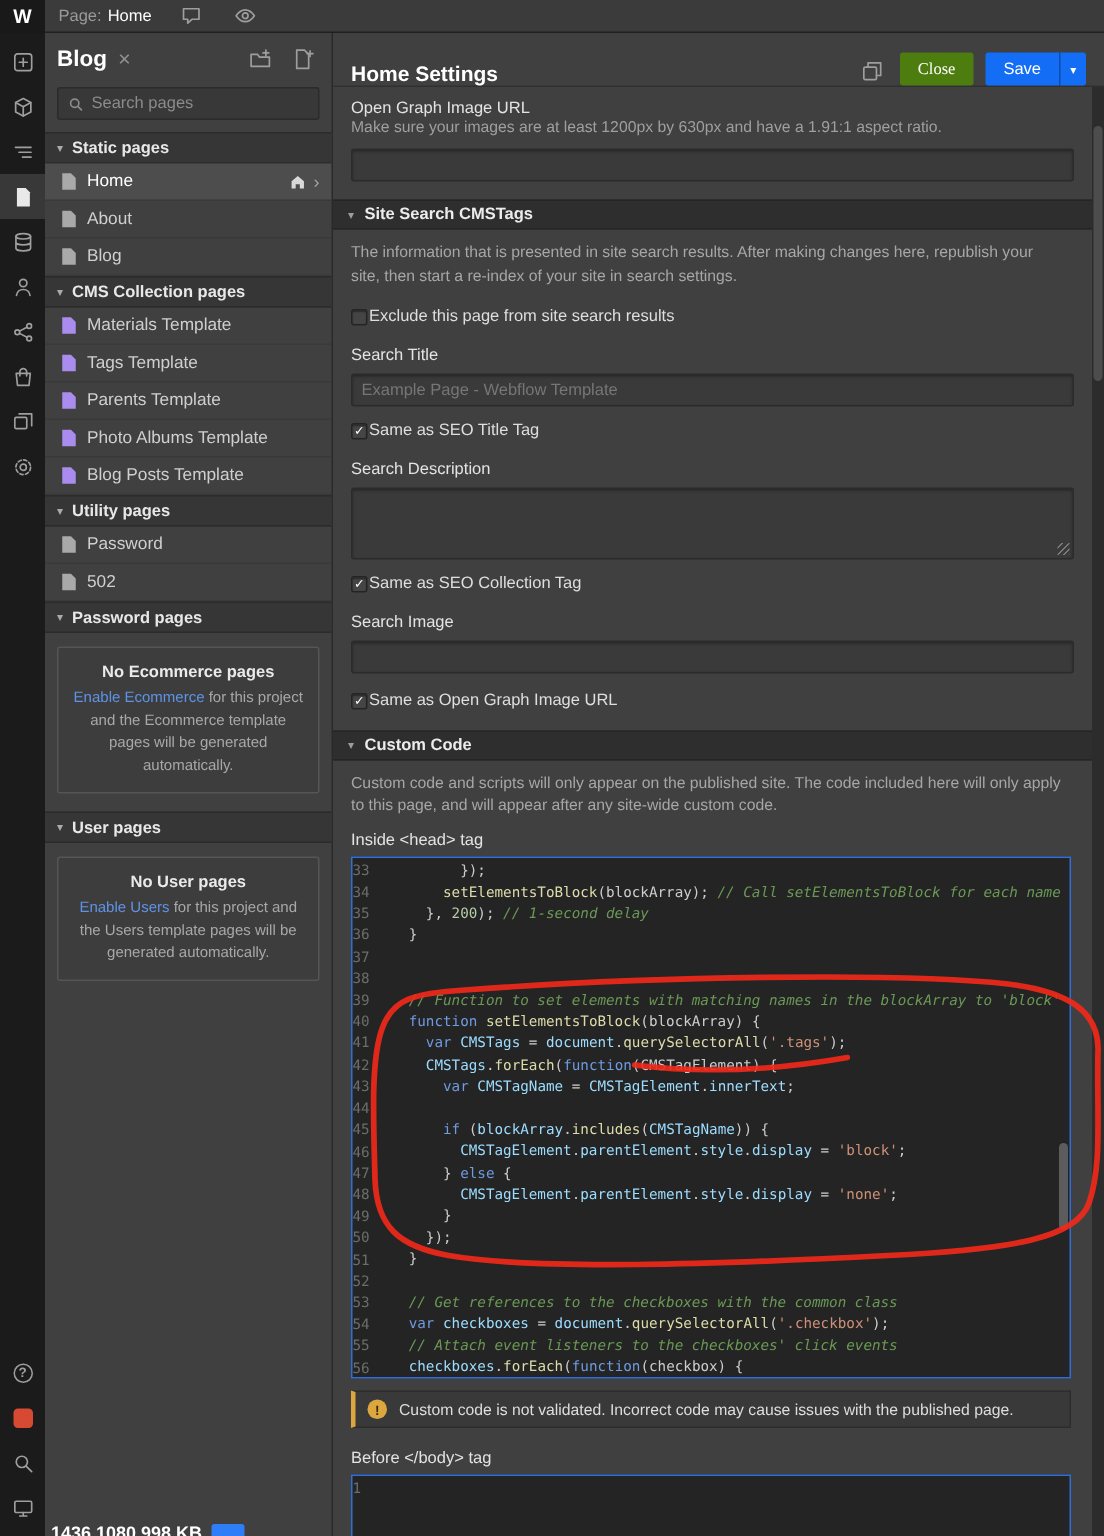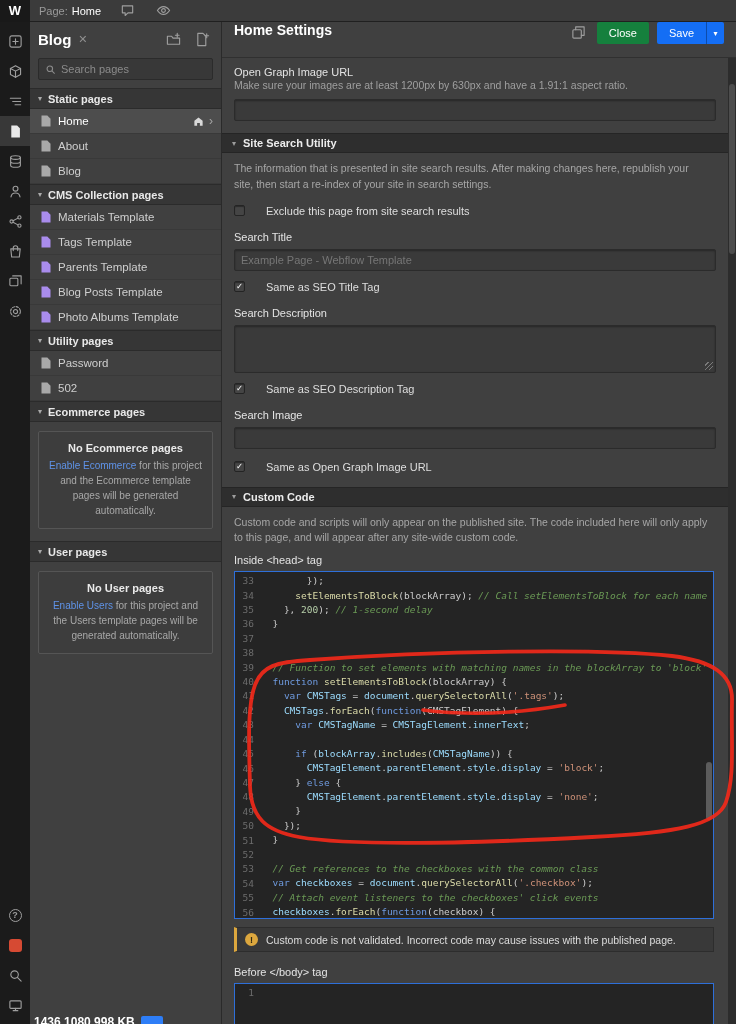--- a/index.html
+++ b/index.html
@@ -53,25 +53,25 @@
   padding:10px 8px;text-align:center}
 .pempty-t{font-size:11px;font-weight:bold;color:#eaeaea;margin-bottom:4px}
 .pempty-b{font-size:10px;color:#a8a8a8;line-height:1.5}
 .plink{color:#5f93e8;cursor:pointer;text-decoration:none}
 .pstatus{position:absolute;left:4px;bottom:-5px;display:flex;align-items:center;gap:6px;white-space:nowrap}
 .pstatus .t{font-size:12px;font-weight:bold;color:#fff}
 .pstatus .b{width:22px;height:13px;background:#2e7ef7;border-radius:2px;display:inline-block}
 
 
 .main{position:absolute;left:222px;top:22px;right:0;bottom:0;background:#404040;overflow:hidden}
-.mhead{height:36px;border-bottom:1px solid #303030;display:flex;align-items:flex-start;padding:0 12px;gap:8px}
+.mhead{height:36px;border-bottom:1px solid #303030;display:flex;align-items:flex-end;padding:0 12px;gap:8px}
 .mtitle{font-size:14px;font-weight:bold;color:#fff;flex:1}
 .mhbtn{width:20px;height:20px;display:flex;align-items:center;justify-content:center;cursor:pointer}
-.btn-close{height:22px;padding:0 12px;background:#15803d;border:none;border-radius:2px;
-  color:#fff;font-size:11px;font-family:Liberation Sans, sans-serif;cursor:pointer}
+.btn-close{height:22px;padding:0 12px;background:#4d7c0f;border:none;border-radius:2px;
+  color:#fff;font-size:11px;font-family:Liberation Serif, serif;cursor:pointer}
 .btn-save{height:22px;background:#146ef5;border-radius:2px;display:flex;align-items:stretch;cursor:pointer}
 .btn-save .lbl{display:flex;align-items:center;padding:0 12px;color:#fff;font-size:11px}
 .btn-save .div{width:1px;background:rgba(0,0,0,.3)}
 .btn-save .car{width:17px;display:flex;align-items:center;justify-content:center;color:#fff;font-size:8px}
 .mbody{position:absolute;left:0;right:8px;top:36px;bottom:0;overflow:hidden}
 .pad{padding:0 12px}
 .flabel{font-size:11px;color:#e3e3e3;margin-top:8px}
 .flabel.mt{margin-top:14px}
 .fhelp{font-size:10.5px;color:#9f9f9f;margin-top:0;line-height:1.45}
 .sinfo{font-size:10.5px;color:#a6a6a6;line-height:1.5;margin-top:8px;max-width:474px}
@@ -83,34 +83,34 @@
   border-radius:2px;box-shadow:inset 0 1px 2px rgba(0,0,0,.35);color:#ddd;font-size:11px;
   padding:4px 6px;font-family:inherit;outline:none;resize:none;position:relative}
 .ta-wrap{position:relative}
 .ta-wrap::after{content:"";position:absolute;right:3px;bottom:3px;width:8px;height:8px;
   background:repeating-linear-gradient(135deg,transparent 0 2px,#7a7a7a 2px 3px)}
 .og{padding:0 12px 12px}
 .strip{height:20px;background:#2e2e2e;border-top:1px solid #252525;border-bottom:1px solid #252525;
   display:flex;align-items:center;gap:7px;padding:0 10px;cursor:pointer}
 .strip .tri{color:#9c9c9c;font-size:8px}
 .strip-l{font-size:11px;font-weight:bold;color:#ececec}
-.cbrow{display:flex;align-items:flex-start;gap:21px;margin-top:10px}
+.cbrow{display:flex;align-items:flex-end;gap:1px;margin-top:10px}
 .cbrow.first{margin-top:12px}
 .cbrow.last{margin-top:12px}
 .cb{width:11px;height:11px;background:#454545;border:1px solid #242424;border-radius:2px;
   box-shadow:inset 0 1px 1px rgba(0,0,0,.4);color:#fff;font-size:8.5px;line-height:9px;
   text-align:center;cursor:pointer;flex:none}
 .cblabel{font-size:11px;color:#dedede}
 
 
 .ced{margin:5px 14px 0 12px;background:#242424;border:1px solid #2e6fd9;display:flex;
   position:relative;overflow:hidden;cursor:text}
 .ced.ed1{height:348px}
 .ced.ed2{height:120px}
-.gut{width:26px;flex:none;text-align:right;padding:2px 7px 0 0;color:#6c6c6c;
+.gut{width:26px;flex:none;text-align:left;padding:2px 7px 0 0;color:#6c6c6c;
   font-family:"DejaVu Sans Mono",monospace;font-size:9.5px;line-height:14.4px}
 .ccode{flex:1;overflow:hidden;padding-top:2px;font-family:"DejaVu Sans Mono",monospace;
   font-size:9.5px;line-height:14.4px;white-space:pre;color:#ccc}
 .cl{height:14.4px}
 .tk-p{color:#cccccc}.tk-k{color:#6f9be0}.tk-f{color:#dcdcaa}.tk-v{color:#9cdcfe}
 .tk-s{color:#ce9178}.tk-n{color:#b5cea8}.tk-c{color:#6a9955;font-style:italic}
 .cthumb{position:absolute;right:1px;top:190px;width:6px;height:58px;background:#5c5c5c;border-radius:3px}
 
 
 .warn{margin:8px 14px 0 12px;background:#393939;border:1px solid #2d2d2d;border-left:3px solid #dca73e;
@@ -325,29 +325,29 @@
           </svg>
         </span>
         <span class="prow-l">Parents Template</span>
       </div>
       <div class="prow">
         <span class="icn">
           <svg width="10" height="12" viewBox="0 0 10 12">
             <path d="M.5.5h5.8L9.5 3.7v7.8H.5z" fill="#a98ced"></path>
           </svg>
         </span>
+        <span class="prow-l">Photo Albums Template</span>
+      </div>
+      <div class="prow">
+        <span class="icn">
+          <svg width="10" height="12" viewBox="0 0 10 12">
+            <path d="M.5.5h5.8L9.5 3.7v7.8H.5z" fill="#a98ced"></path>
+          </svg>
+        </span>
         <span class="prow-l">Blog Posts Template</span>
-      </div>
-      <div class="prow">
-        <span class="icn">
-          <svg width="10" height="12" viewBox="0 0 10 12">
-            <path d="M.5.5h5.8L9.5 3.7v7.8H.5z" fill="#a98ced"></path>
-          </svg>
-        </span>
-        <span class="prow-l">Photo Albums Template</span>
       </div>
       <div class="psec">
         <span class="tri">▾</span>
         <span class="psec-l">Utility pages</span>
       </div>
       <div class="prow">
         <span class="icn">
           <svg width="10" height="12" viewBox="0 0 10 12">
             <path d="M.5.5h5.8L9.5 3.7v7.8H.5z" fill="#a9a9a9"></path>
           </svg>
@@ -357,21 +357,21 @@
       <div class="prow">
         <span class="icn">
           <svg width="10" height="12" viewBox="0 0 10 12">
             <path d="M.5.5h5.8L9.5 3.7v7.8H.5z" fill="#a9a9a9"></path>
           </svg>
         </span>
         <span class="prow-l">502</span>
       </div>
       <div class="psec">
         <span class="tri">▾</span>
-        <span class="psec-l">Ecommerce pages</span>
+        <span class="psec-l">Password pages</span>
       </div>
       <div class="pempty">
         <div class="pempty-t">No Ecommerce pages</div>
         <div class="pempty-b"><a class="plink">Enable Ecommerce</a><span class="px"> for this project and the Ecommerce template pages will be generated automatically.</span></div>
       </div>
       <div class="psec">
         <span class="tri">▾</span>
         <span class="psec-l">User pages</span>
       </div>
       <div class="pempty">
@@ -404,42 +404,42 @@
 
   <div class="mbody">
     <div class="og">
       <div class="flabel">Open Graph Image URL</div>
       <div class="fhelp">Make sure your images are at least 1200px by 630px and have a 1.91:1 aspect ratio.</div>
       <input class="finput" style="">
     </div>
 
     <div class="strip">
       <span class="tri">▾</span>
-      <span class="strip-l">Site Search Utility</span>
+      <span class="strip-l">Site Search CMSTags</span>
     </div>
 
     <div class="pad">
       <div class="sinfo">The information that is presented in site search results. After making changes here, republish your site, then start a re-index of your site in search settings.</div>
       <div class="cbrow first">
         <span class="cb"></span>
         <span class="cblabel">Exclude this page from site search results</span>
       </div>
       <div class="flabel mt">Search Title</div>
       <input class="finput" placeholder="Example Page - Webflow Template" style="">
       <div class="cbrow">
         <span class="cb checked">✓</span>
         <span class="cblabel">Same as SEO Title Tag</span>
       </div>
       <div class="flabel mt">Search Description</div>
       <div class="ta-wrap">
           <textarea class="ftext" style=""></textarea>
         </div>
       <div class="cbrow">
         <span class="cb checked">✓</span>
-        <span class="cblabel">Same as SEO Description Tag</span>
+        <span class="cblabel">Same as SEO Collection Tag</span>
       </div>
       <div class="flabel mt">Search Image</div>
       <input class="finput" style="">
       <div class="cbrow last" style="margin-bottom:14px">
         <span class="cb checked">✓</span>
         <span class="cblabel">Same as Open Graph Image URL</span>
       </div>
     </div>
 
     <div class="strip">

